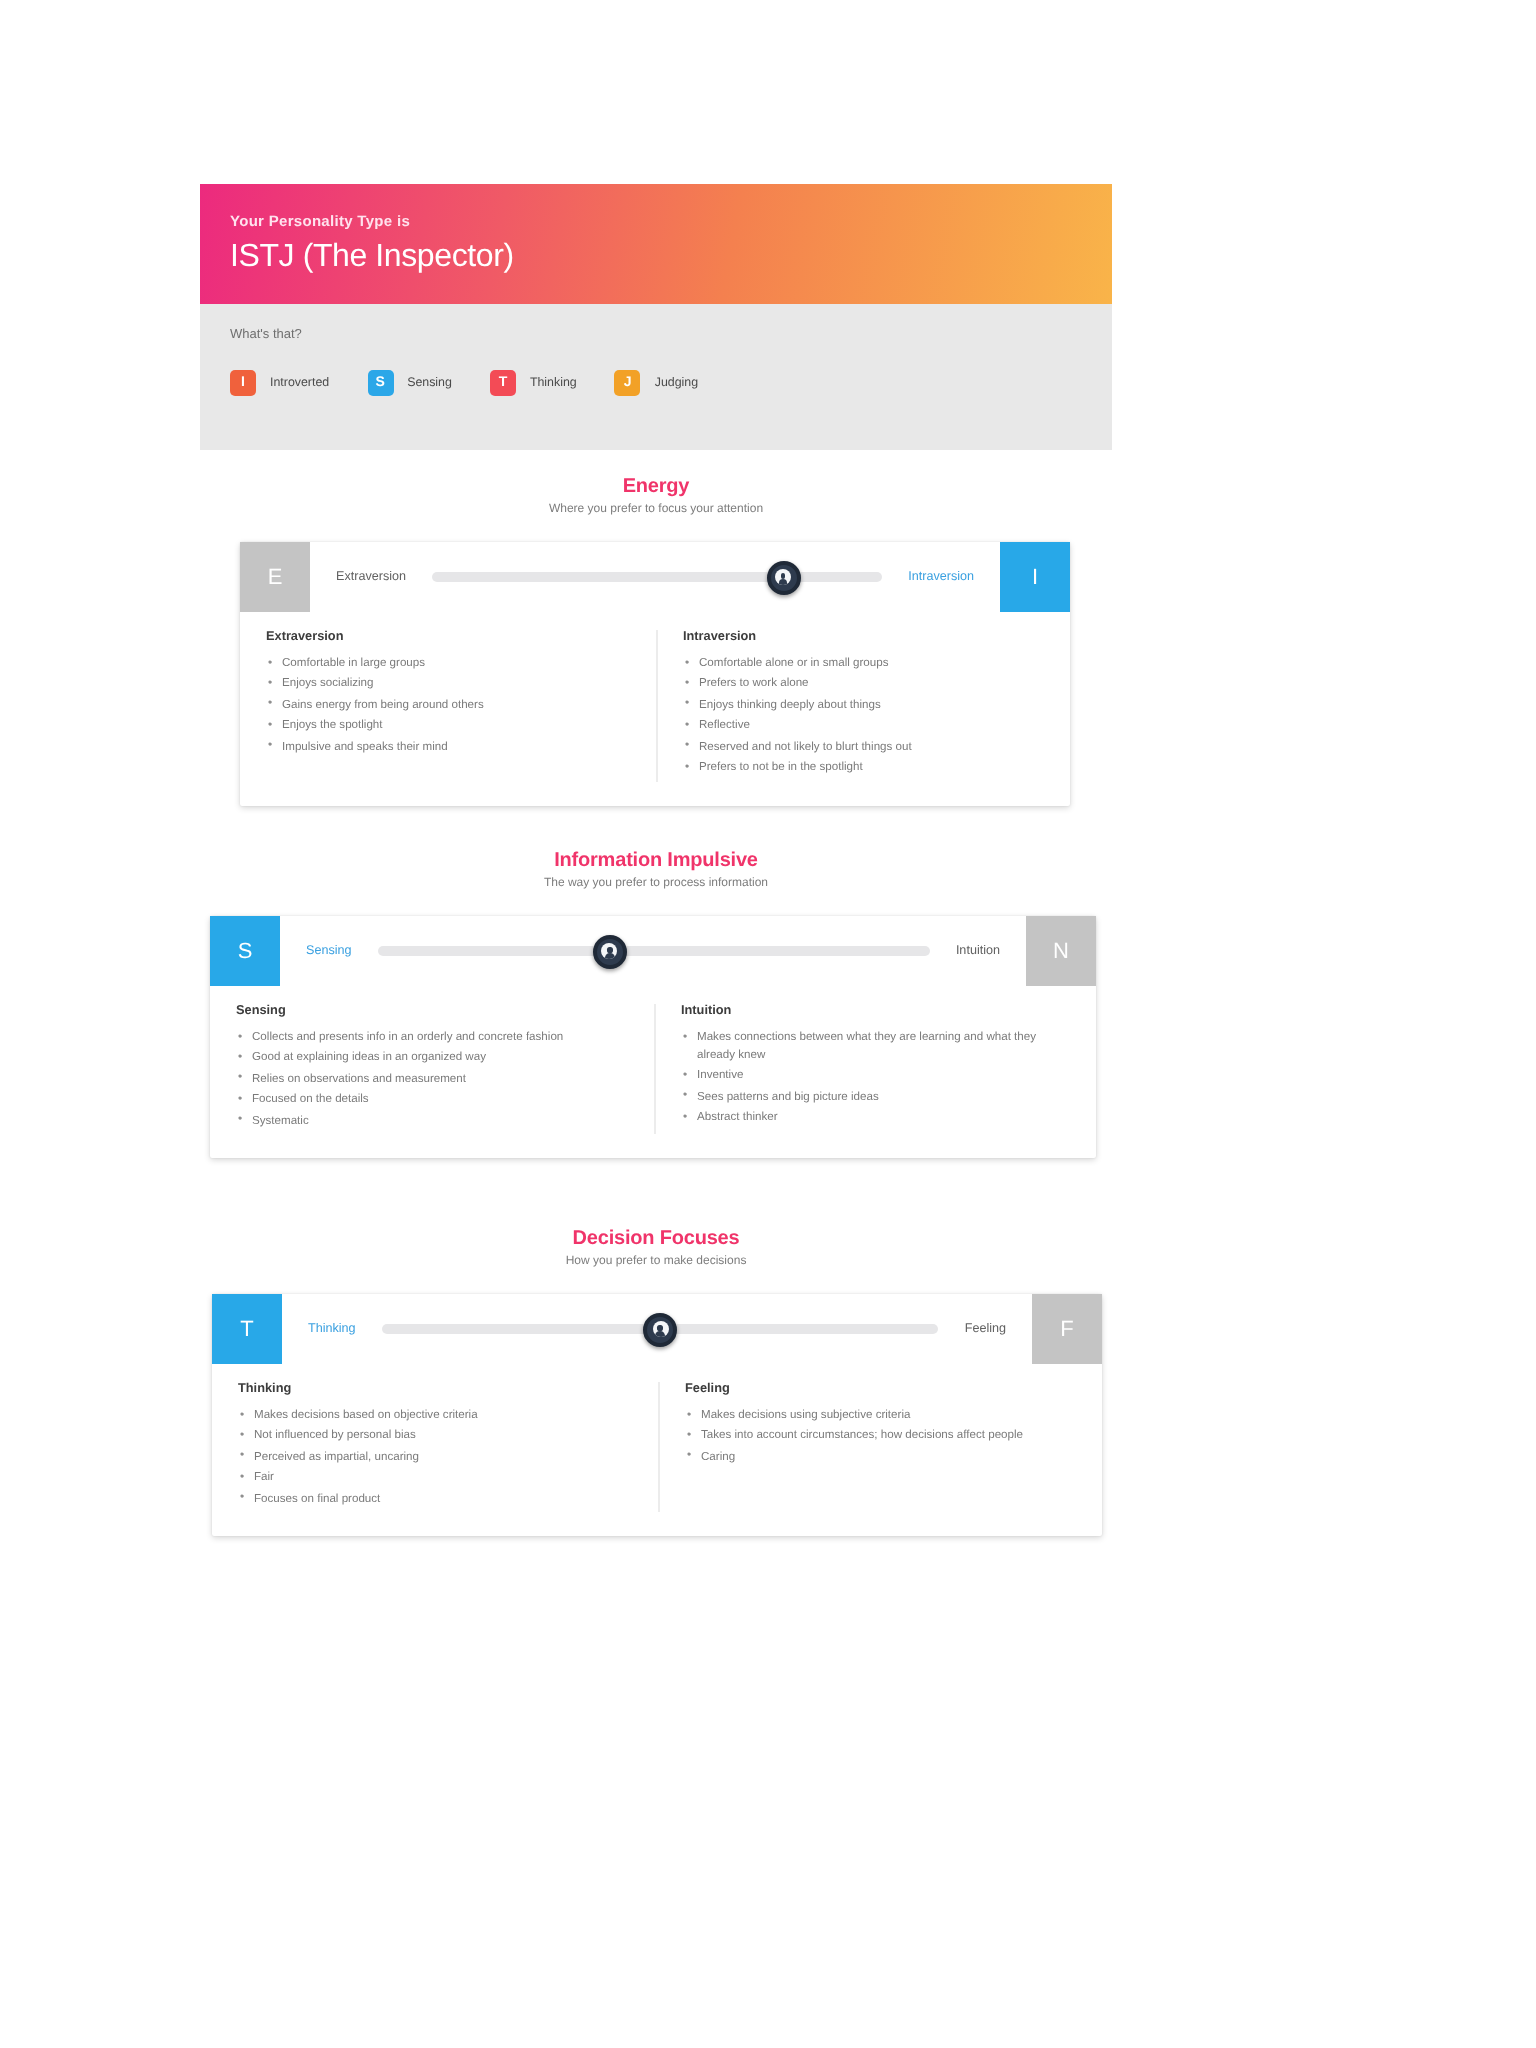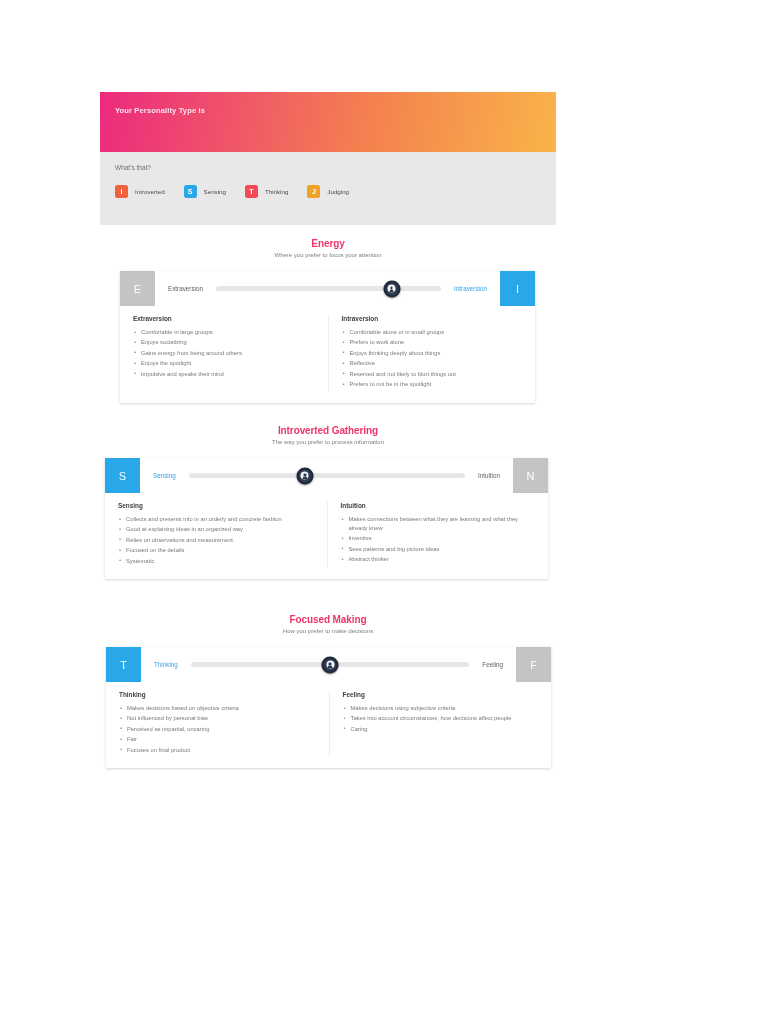--- a/index.html
+++ b/index.html
@@ -123,20 +123,21 @@
     color: #8f8f8f; font-size: 6px;
   }
 </style>
 </head>
 <body>
 
 <div class="page">
 
   <div class="hero">
     <div class="hero-kicker">Your Personality Type is</div>
+    <div class="hero-title">ISTJ (The Inspector)</div>
   </div>
 
   <div class="letters-panel">
     <div class="whats-that">What's that?</div>
     <div class="letters-row" id="letters-row">
         <div class="letter-item">
           <div class="letter-chip" style="background: rgb(240, 97, 60);">I</div>
           <div class="letter-label">Introverted</div>
         </div>
         <div class="letter-item">
@@ -196,21 +197,21 @@
                 <li>Reflective</li>
                 <li>Reserved and not likely to blurt things out</li>
                 <li>Prefers to not be in the spotlight</li>
               </ul>
             </div>
           </div>
         </div>
       </div>
       <div class="section" style="left: 100px; top: 414px; width: 456px; height: 175px;">
         <div class="sec-head" style="position: absolute; left: 0px; right: 0px; top: 11px;">
-          <div class="sec-title">Introverted Gathering</div>
+          <div class="sec-title">Information Impulsive</div>
           <div class="sec-sub">The way you prefer to process information</div>
         </div>
         <div class="dim-card" style="left: 5px; top: 44px; width: 443px;">
           <div class="slider-row">
             <div class="pole-tile blue">S</div>
             <div class="slider-mid">
               <div class="pole-name left active">Sensing</div>
               <div class="track">
                 <div class="knob" style="left: 42%;">
                   <div class="knob-inner">
@@ -240,21 +241,21 @@
                 <li>Inventive</li>
                 <li>Sees patterns and big picture ideas</li>
                 <li>Abstract thinker</li>
               </ul>
             </div>
           </div>
         </div>
       </div>
       <div class="section" style="left: 100px; top: 603px; width: 456px; height: 168px;">
         <div class="sec-head" style="position: absolute; left: 0px; right: 0px; top: 11px;">
-          <div class="sec-title">Focused Making</div>
+          <div class="sec-title">Decision Focuses</div>
           <div class="sec-sub">How you prefer to make decisions</div>
         </div>
         <div class="dim-card" style="left: 6px; top: 44px; width: 445px;">
           <div class="slider-row">
             <div class="pole-tile blue">T</div>
             <div class="slider-mid">
               <div class="pole-name left active">Thinking</div>
               <div class="track">
                 <div class="knob" style="left: 50%;">
                   <div class="knob-inner">

